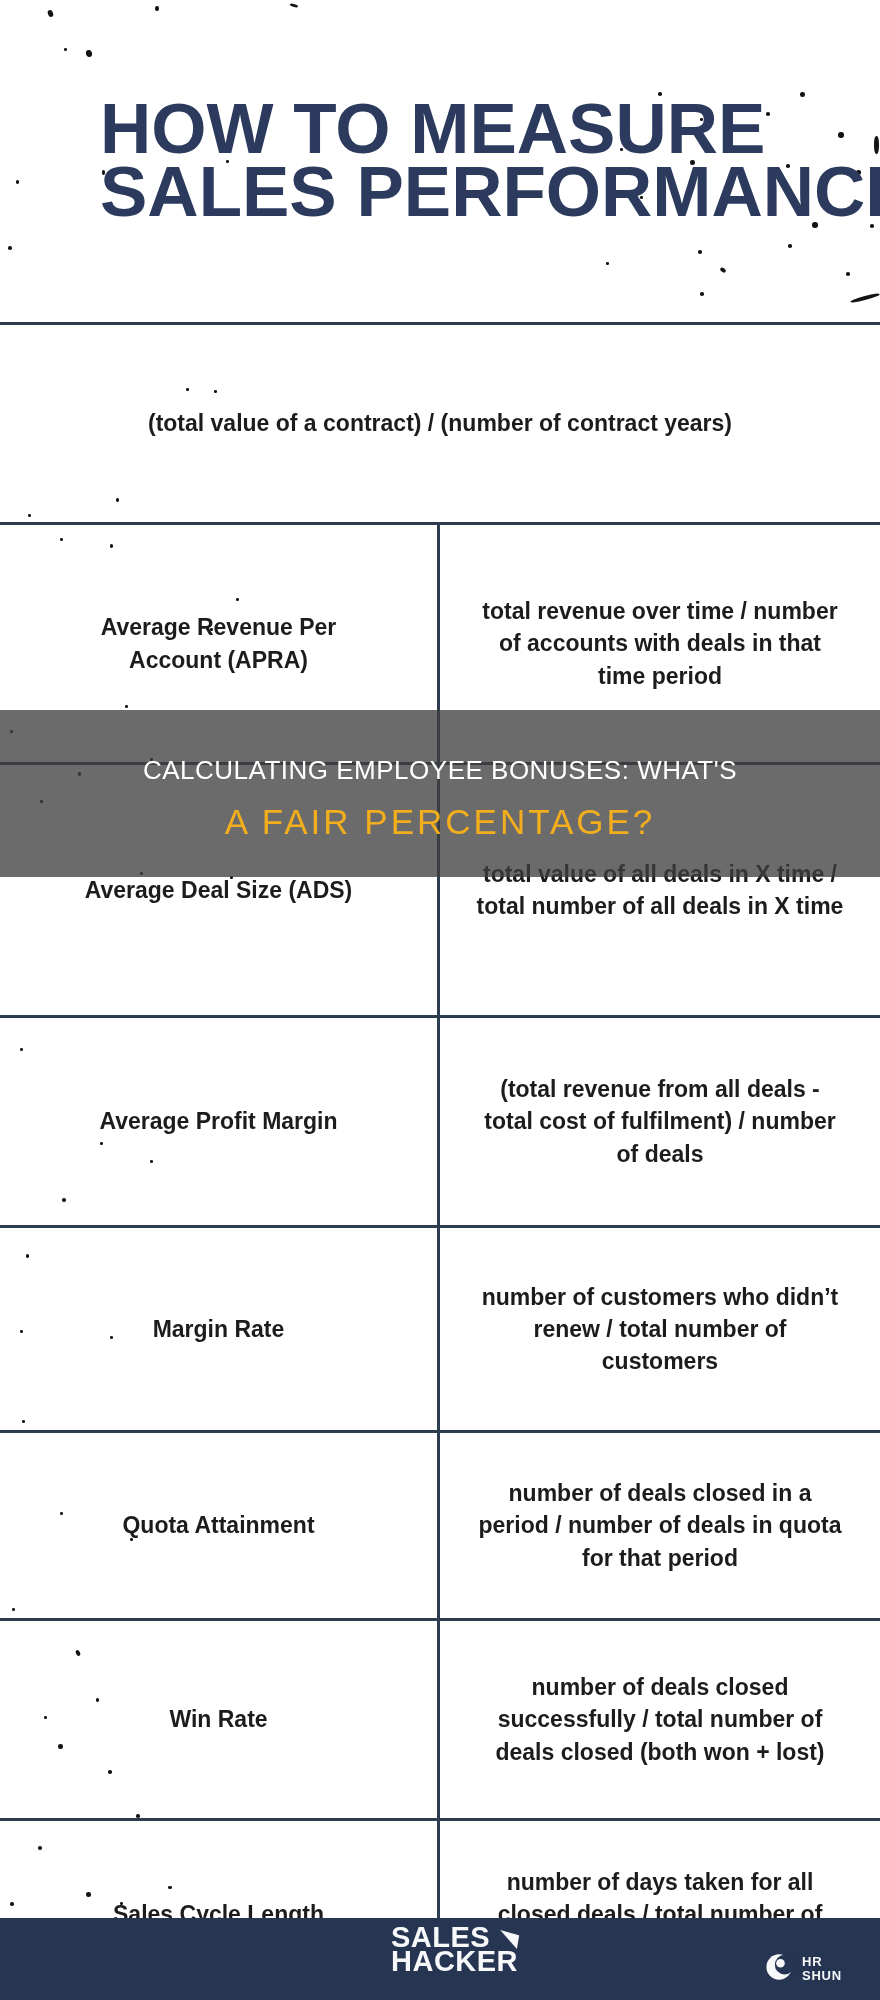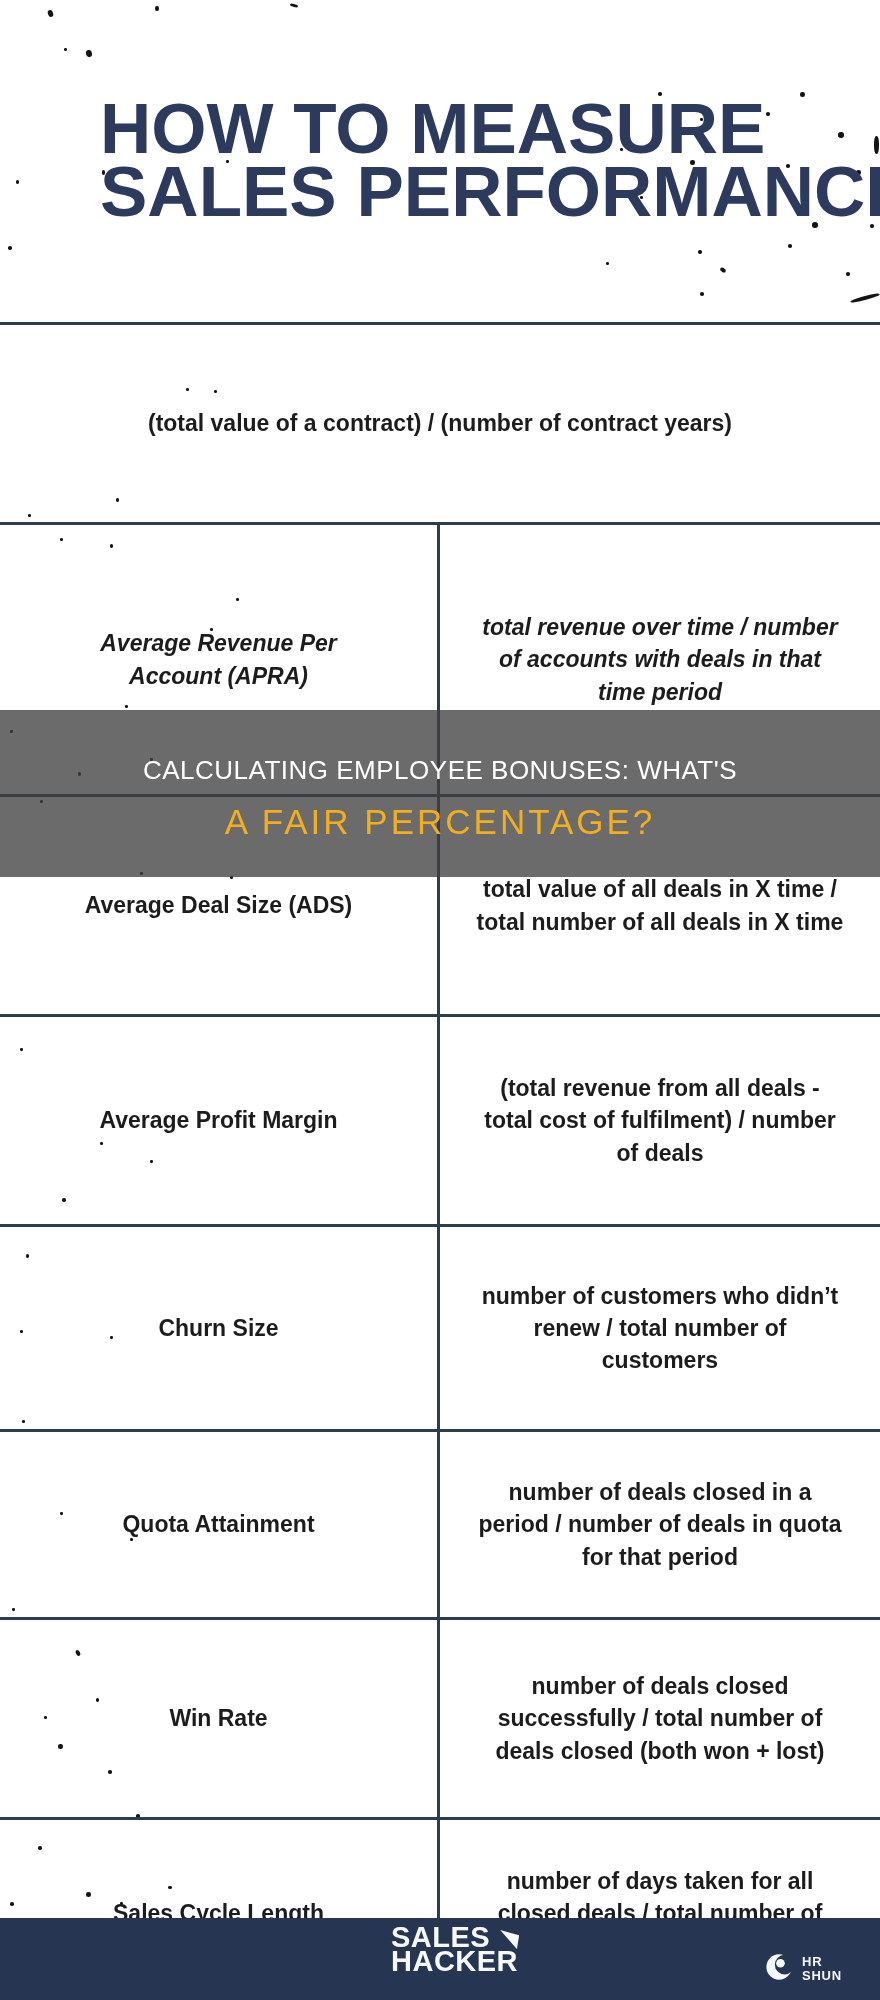--- a/index.html
+++ b/index.html
@@ -17,22 +17,22 @@
     color:#2c3b5d;font-weight:bold;font-size:71px;line-height:63px;
     letter-spacing:0px;white-space:nowrap;
   }
   
   .metrics-table{
     position:absolute;left:0;top:322px;width:880px;z-index:2;
     border-top:3px solid #2e3c50;
   }
   .t-row{display:flex;box-sizing:border-box;border-bottom:3px solid #2e3c50;}
   .t-row:nth-child(1){height:200px;}
-  .t-row:nth-child(2){height:272px;font-style:italic;}
-  .t-row:nth-child(3){height:220px;}
+  .t-row:nth-child(2){height:240px;}
+  .t-row:nth-child(3){height:253px;}
   .t-row:nth-child(4){height:210px;}
   .t-row:nth-child(5){height:205px;}
   .t-row:nth-child(6){height:188px;}
   .t-row:nth-child(7){height:200px;}
   .t-row:nth-child(8){height:187px;border-bottom:none;}
   .cell{
     display:flex;align-items:center;justify-content:center;text-align:center;
     box-sizing:border-box;color:#1c1c1c;font-weight:bold;font-size:23px;line-height:1.4;
   }
   .cell.metric{width:440px;border-right:3px solid #2e3c50;padding:0 52px;}
@@ -85,21 +85,21 @@
     </div>
     <div class="t-row">
       <div class="cell metric">Average Deal Size (ADS)</div>
       <div class="cell formula">total value of all deals in X time / total number of all deals in X time</div>
     </div>
     <div class="t-row">
       <div class="cell metric">Average Profit Margin</div>
       <div class="cell formula">(total revenue from all deals - total cost of fulfilment) / number of deals</div>
     </div>
     <div class="t-row">
-      <div class="cell metric">Churn Size</div>
+      <div class="cell metric">Margin Rate</div>
       <div class="cell formula">number of customers who didn’t renew / total number of customers</div>
     </div>
     <div class="t-row">
       <div class="cell metric">Quota Attainment</div>
       <div class="cell formula">number of deals closed in a period / number of deals in quota for that period</div>
     </div>
     <div class="t-row">
       <div class="cell metric">Win Rate</div>
       <div class="cell formula">number of deals closed successfully / total number of deals closed (both won + lost)</div>
     </div>

